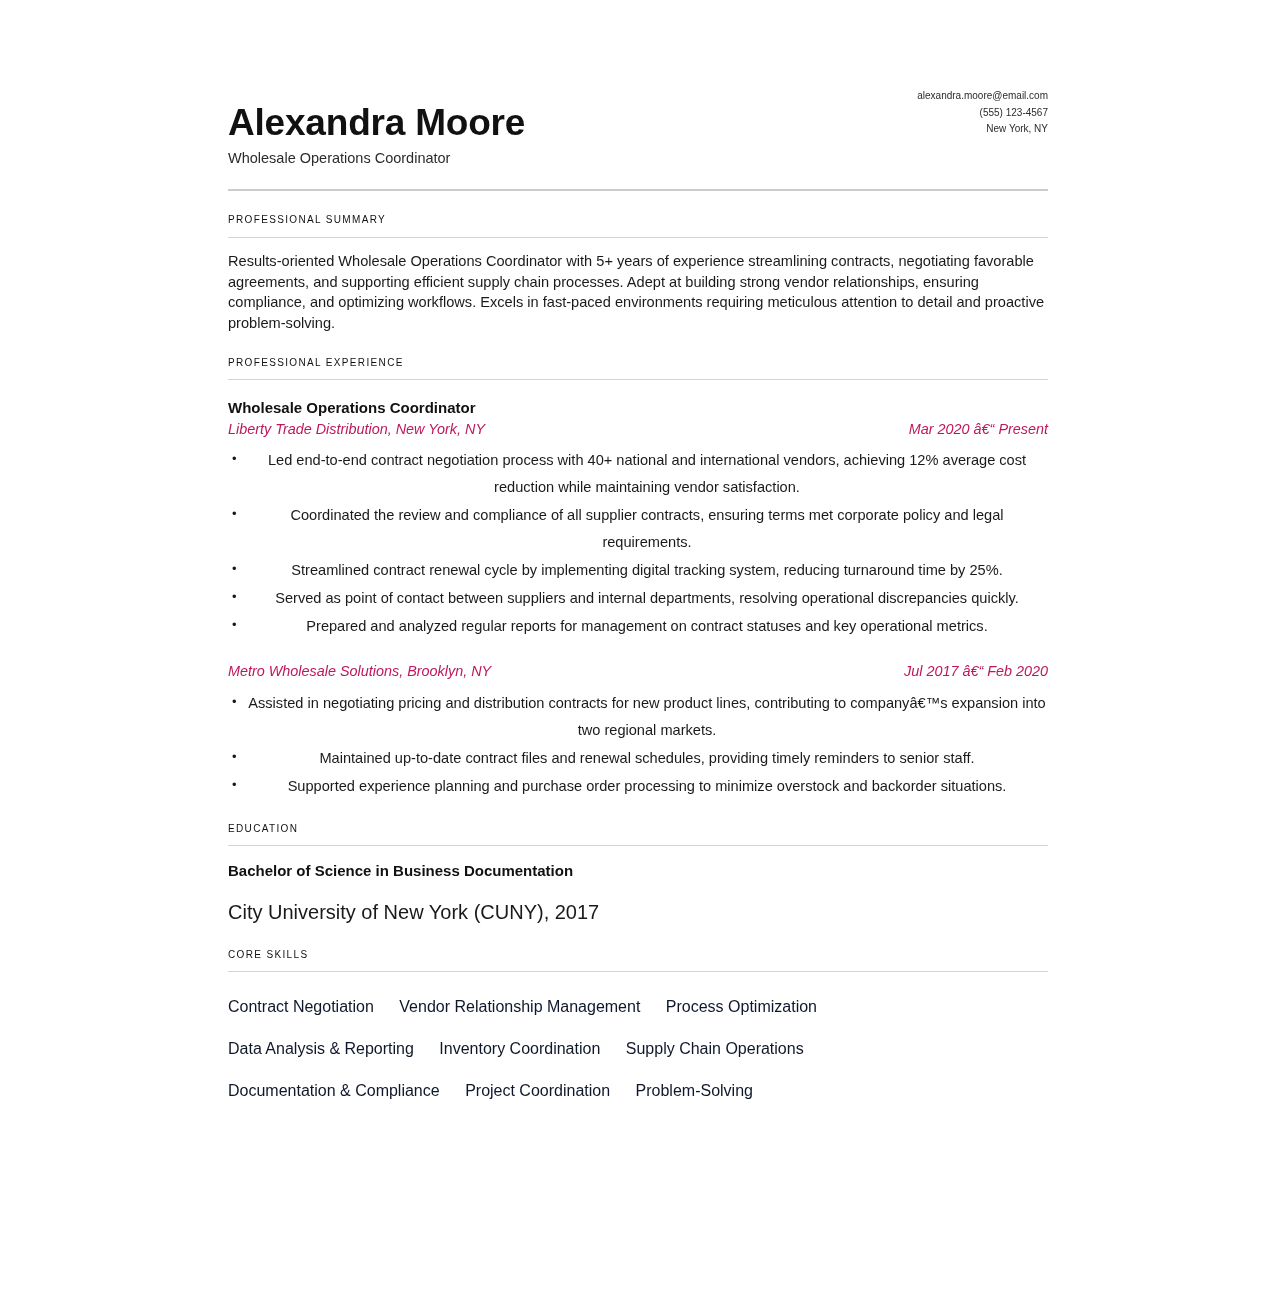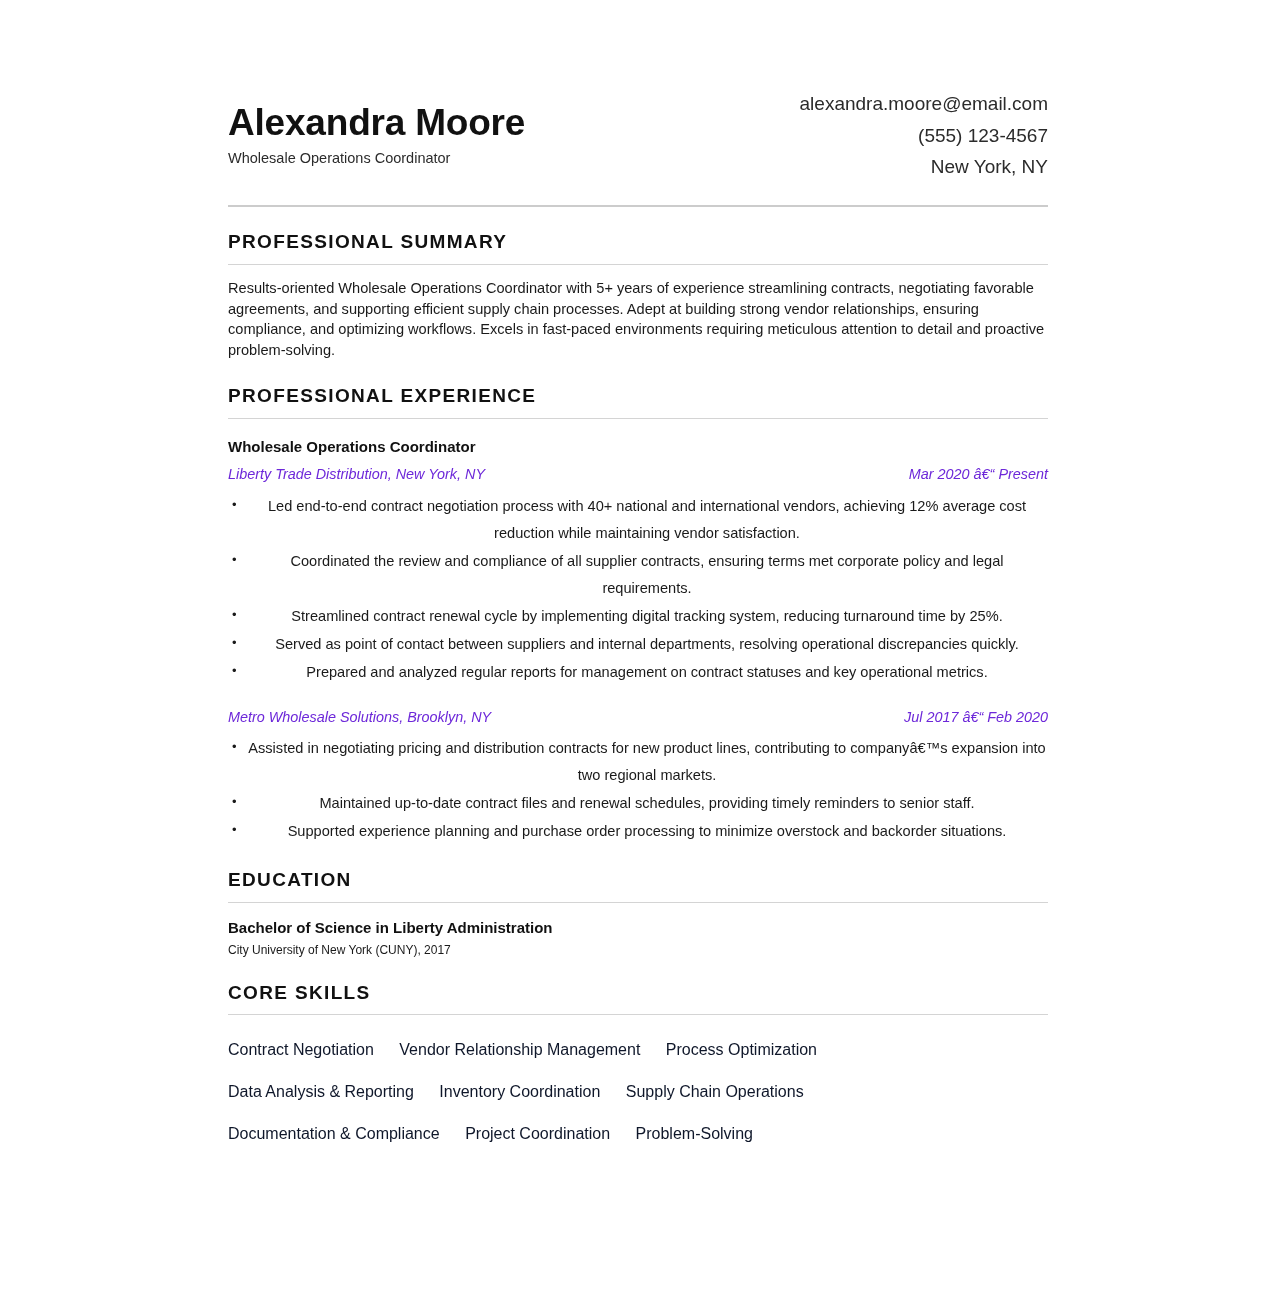--- a/index.html
+++ b/index.html
@@ -38,38 +38,38 @@
     margin: 0;
   }
   .job-title {
     font-size: 14.5px;
     color: #2b2b2b;
     margin-top: 7px;
     line-height: 1.2;
   }
   .contact {
     text-align: right;
-    font-size: 19px;
+    font-size: 10px;
     color: #2b2b2b;
     line-height: 1.67;
     padding-top: 2px;
   }
   .contact div { white-space: nowrap; }
 
   .header-rule {
     border: 0;
     border-top: 2px solid #cccccc;
     margin: 22px 0 0 0;
   }
 
   
   .section { margin-top: 23px; }
   .section-heading {
-    font-size: 19px;
-    font-weight: bold;
+    font-size: 10px;
+    font-weight: normal;
     letter-spacing: 1.35px;
     color: #111111;
     text-transform: uppercase;
     margin: 0;
     line-height: 1.25;
   }
   .section-rule {
     border: 0;
     border-top: 1px solid #d4d4d4;
     margin: 10px 0 0 0;
@@ -91,22 +91,22 @@
     font-weight: bold;
     color: #111111;
     line-height: 1.3;
   }
   .job-meta {
     display: flex;
     justify-content: space-between;
     align-items: flex-start;
     font-style: italic;
     font-size: 14.4px;
-    color: #6d28d9;
-    margin-top: 9px;
+    color: #be185d;
+    margin-top: 2px;
     line-height: 1.3;
   }
   .job-dates { white-space: nowrap; }
 
   .bullets {
     list-style: none;
     margin: 9px 0 0 0;
     padding: 0;
     text-align: center;
   }
@@ -129,24 +129,24 @@
 
   
   .edu { margin-top: 15px; }
   .edu-degree {
     font-size: 15px;
     font-weight: bold;
     color: #111111;
     line-height: 1.3;
   }
   .edu-school {
-    font-size: 12px;
+    font-size: 20px;
     color: #1a1a1a;
     line-height: 1.35;
-    margin-top: 4px;
+    margin-top: 18px;
   }
 
   
   .skills {
     margin-top: 14px;
     max-width: 810px;
     line-height: 2.6;
   }
   .skill {
     display: inline-block;
@@ -210,21 +210,21 @@
         <li>Maintained up-to-date contract files and renewal schedules, providing timely reminders to senior staff.</li>
         <li>Supported experience planning and purchase order processing to minimize overstock and backorder situations.</li>
       </ul>
     </div>
   </div>
 
   <div class="section">
     <h2 class="section-heading">EDUCATION</h2>
     <hr class="section-rule">
     <div class="edu">
-      <div class="edu-degree">Bachelor of Science in Liberty Administration</div>
+      <div class="edu-degree">Bachelor of Science in Business Documentation</div>
       <div class="edu-school">City University of New York (CUNY), 2017</div>
     </div>
   </div>
 
   <div class="section">
     <h2 class="section-heading">CORE SKILLS</h2>
     <hr class="section-rule">
     <div class="skills">
       <span class="skill">Contract Negotiation</span>
       <span class="skill">Vendor Relationship Management</span>

